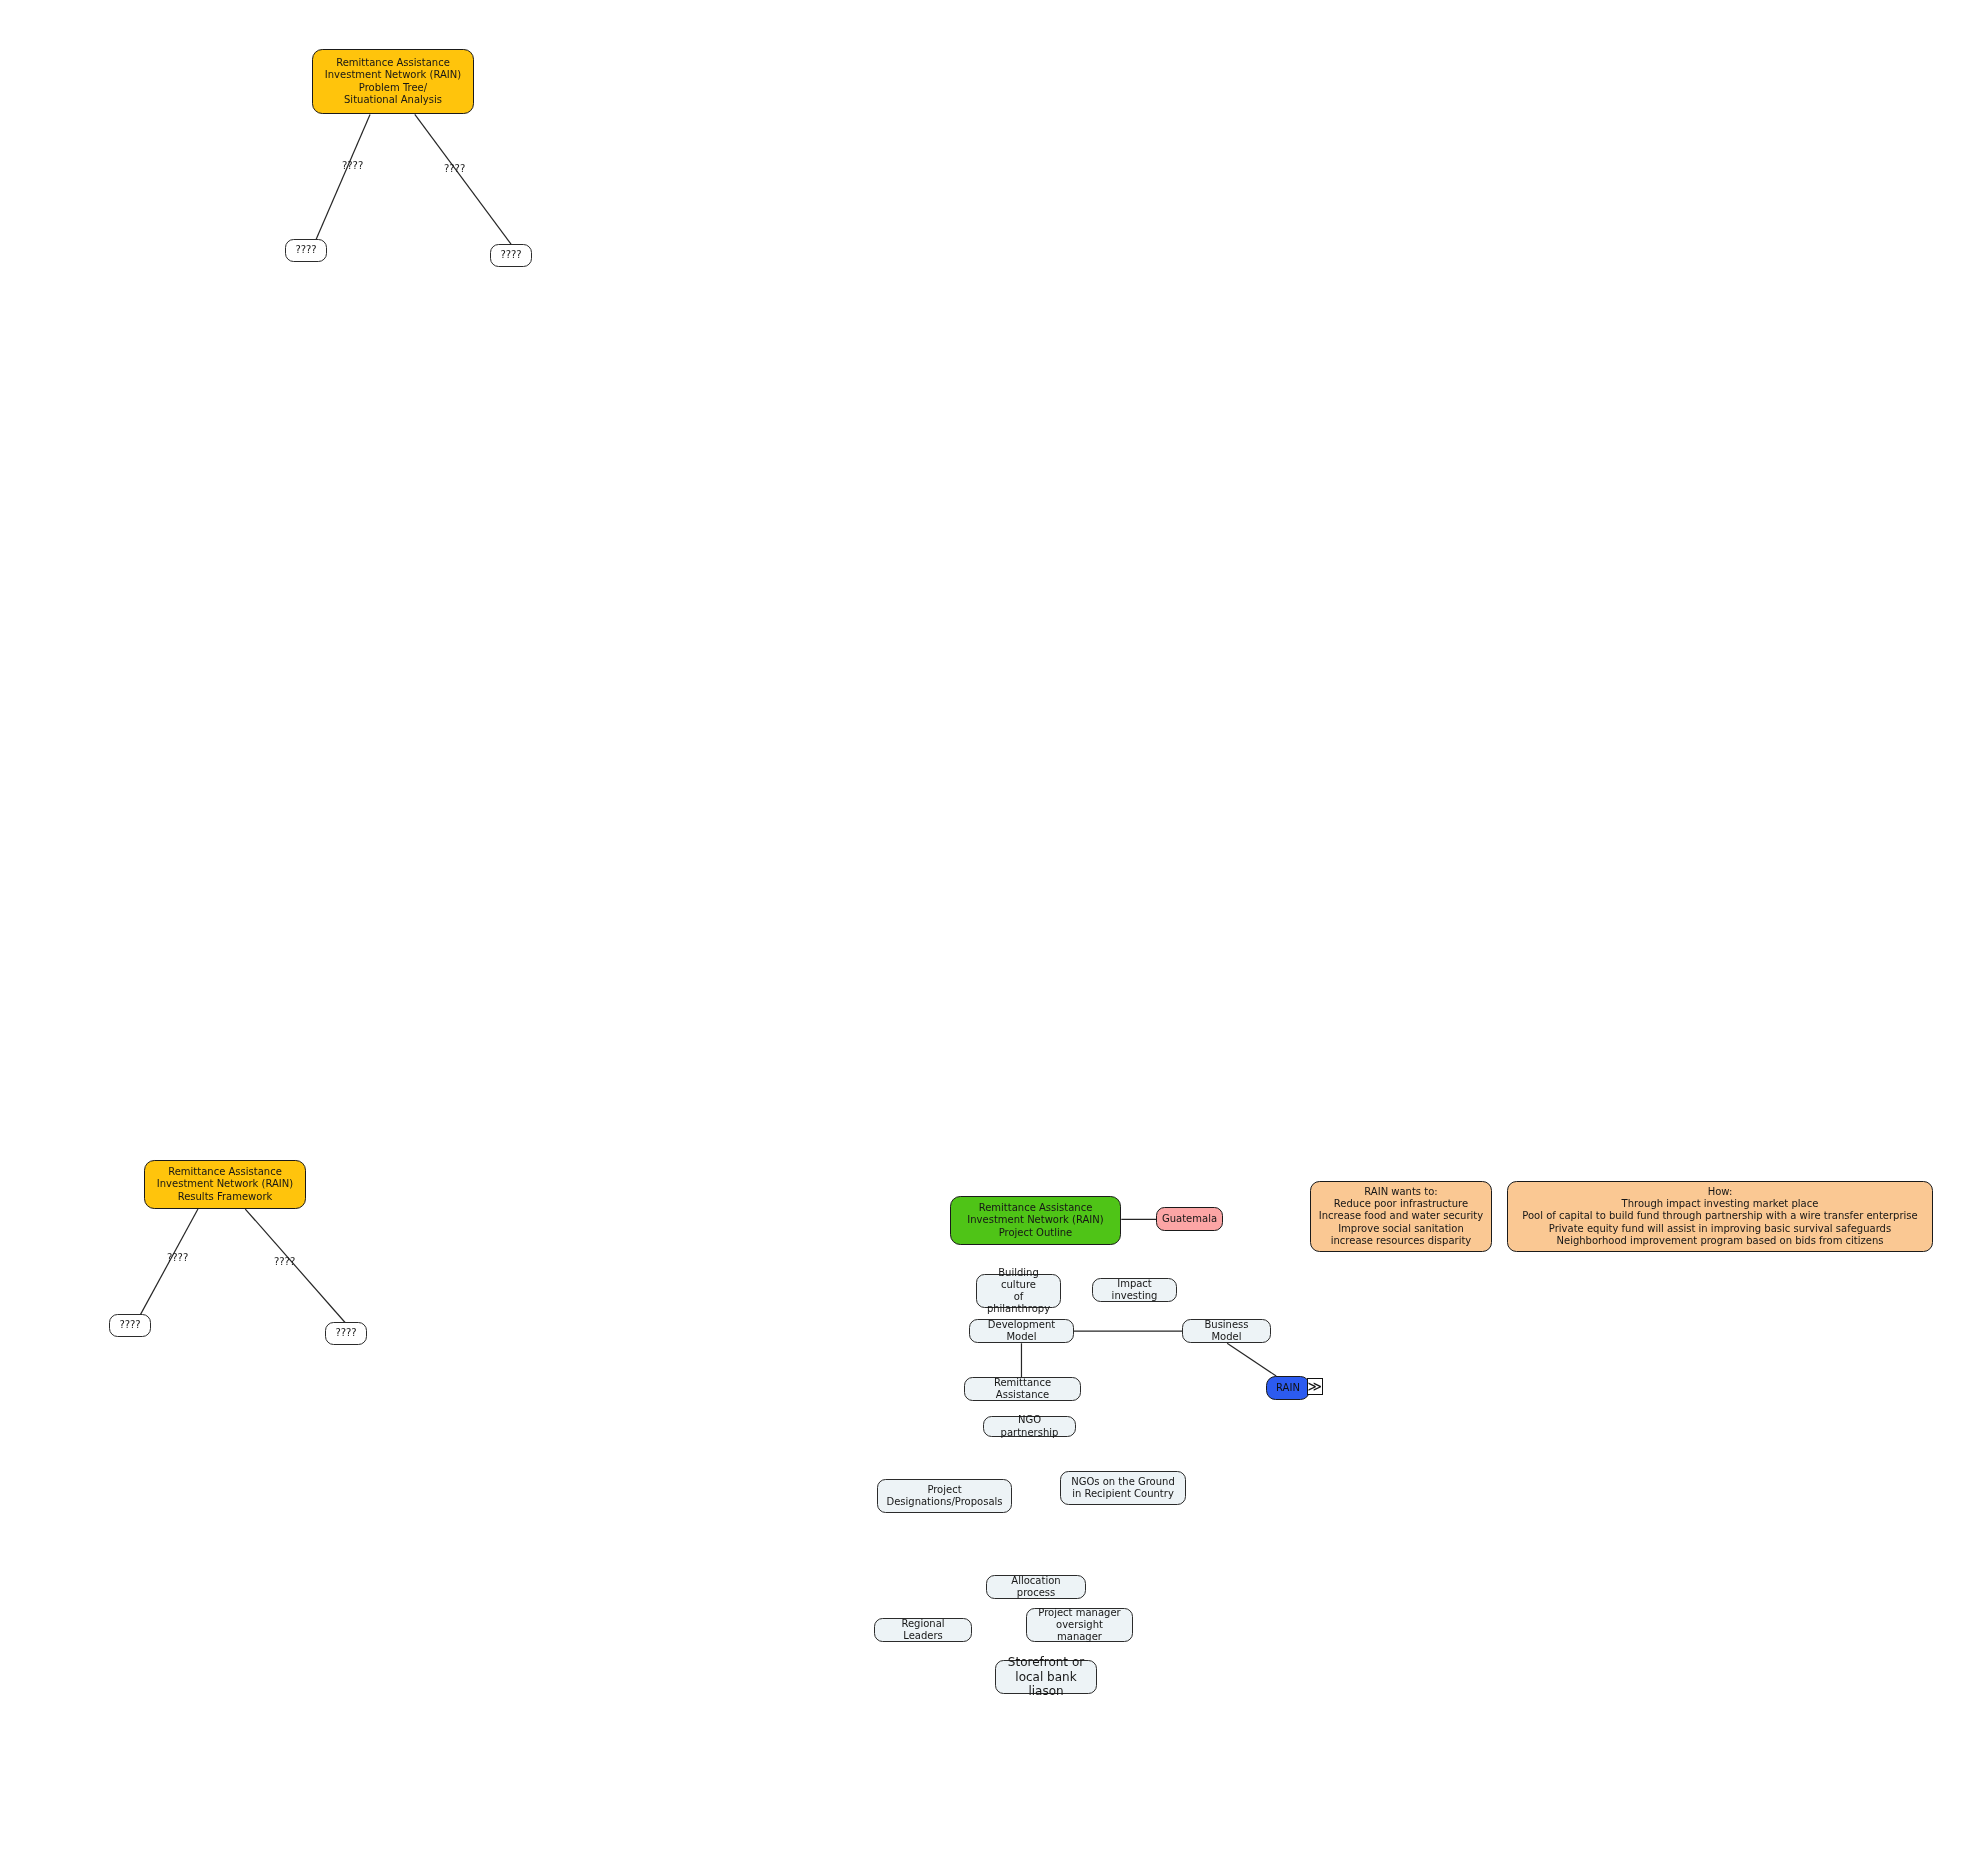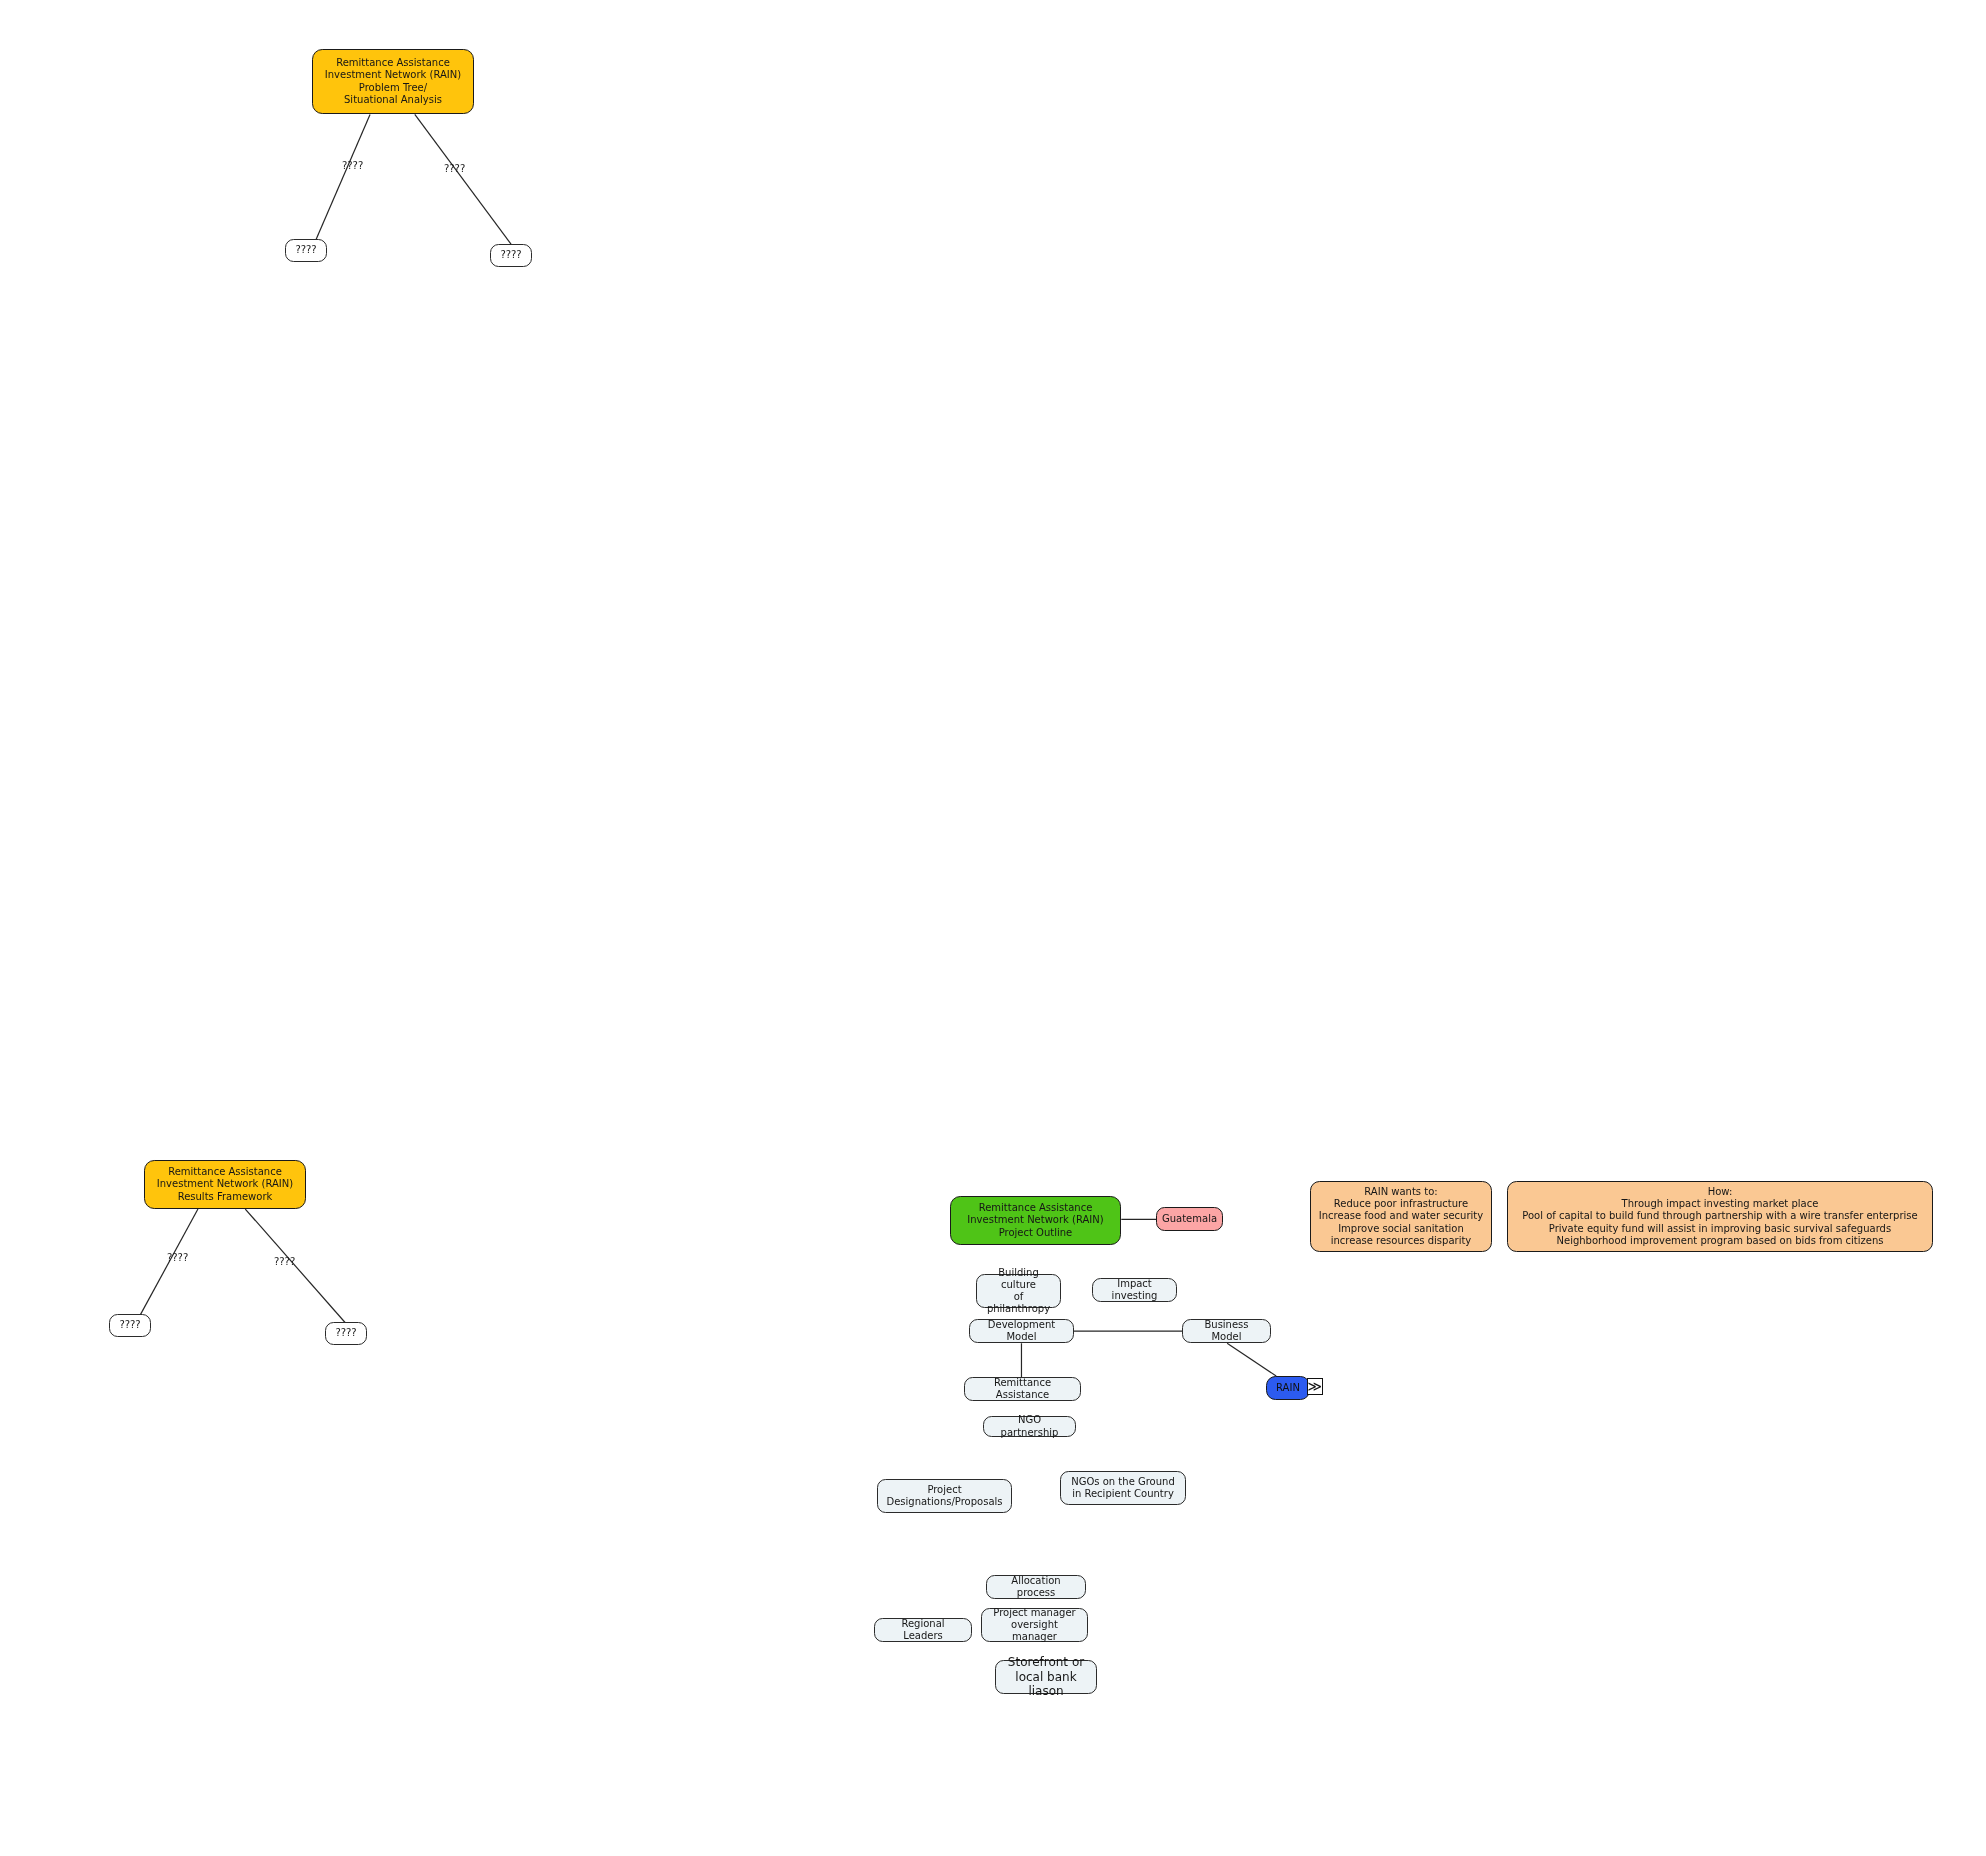--- a/index.html
+++ b/index.html
@@ -140,21 +140,21 @@
     <div class="node plain" style="left: 1182px; top: 1319px; width: 89px; height: 24px; font-size: 10px;">Business Model</div>
     <div class="node plain" style="left: 964px; top: 1377px; width: 117px; height: 24px; font-size: 10px;">Remittance Assistance</div>
     <div class="node blue" style="left: 1266px; top: 1376px; width: 44px; height: 24px; font-size: 10px;">RAIN</div>
     <div class="node plain" style="left: 983px; top: 1416px; width: 93px; height: 21px; font-size: 10px; text-align: center;">NGO partnership</div>
     <div class="node plain" style="left: 877px; top: 1479px; width: 135px; height: 34px; font-size: 10px;">Project
 Designations/Proposals</div>
     <div class="node plain" style="left: 1060px; top: 1471px; width: 126px; height: 34px; font-size: 10px;">NGOs on the Ground
 in Recipient Country</div>
     <div class="node plain" style="left: 986px; top: 1575px; width: 100px; height: 24px; font-size: 10px; text-align: center;">Allocation process</div>
     <div class="node plain" style="left: 874px; top: 1618px; width: 98px; height: 24px; font-size: 10px;">Regional Leaders</div>
-    <div class="node plain" style="left: 981px; top: 1608px; width: 107px; height: 34px; font-size: 10px;">Project manager
+    <div class="node plain" style="left: 1026px; top: 1608px; width: 107px; height: 34px; font-size: 10px;">Project manager
 oversight manager</div>
     <div class="node plain" style="left: 995px; top: 1660px; width: 102px; height: 34px; font-size: 12px;">Storefront or
 local bank liason</div>
     <div class="node orange" style="left: 1310px; top: 1181px; width: 182px; height: 71px; font-size: 10px;">RAIN wants to:
 Reduce poor infrastructure
 Increase food and water security
 Improve social sanitation
 increase resources disparity</div>
     <div class="node orange" style="left: 1507px; top: 1181px; width: 426px; height: 71px; font-size: 10px;">How:
 Through impact investing market place

